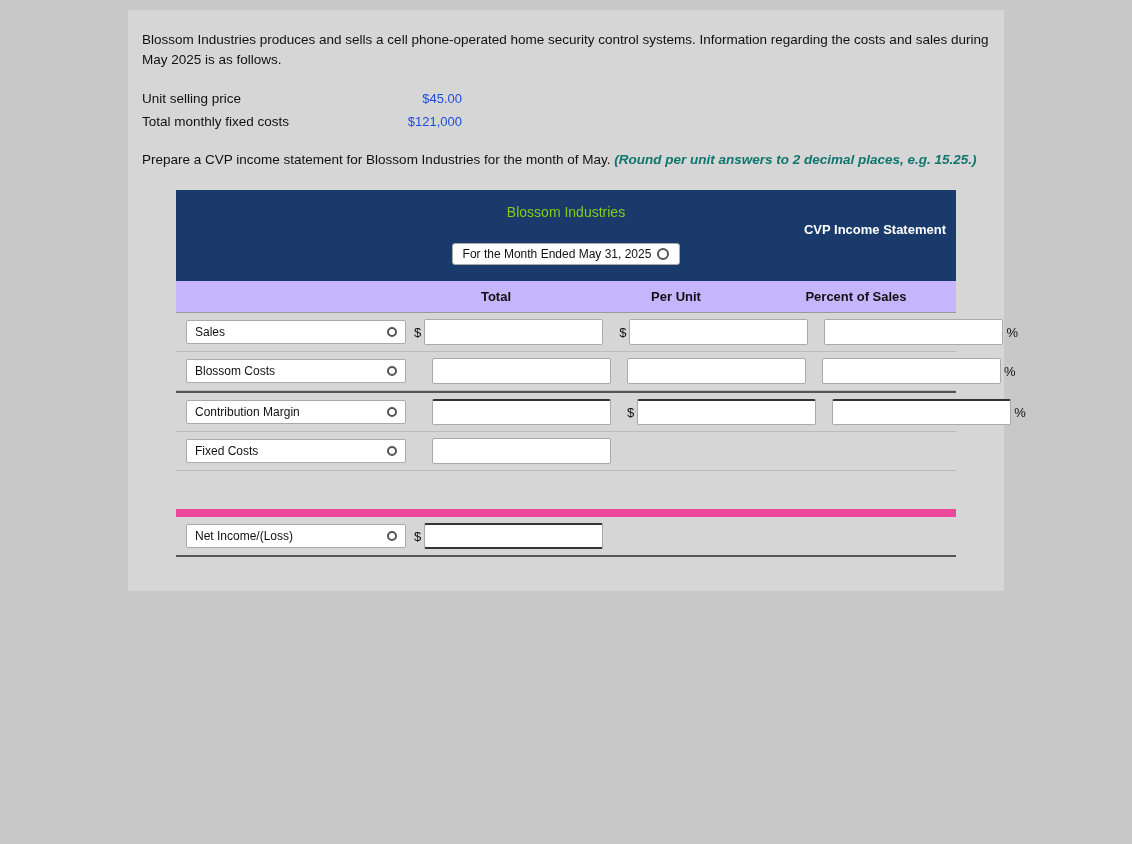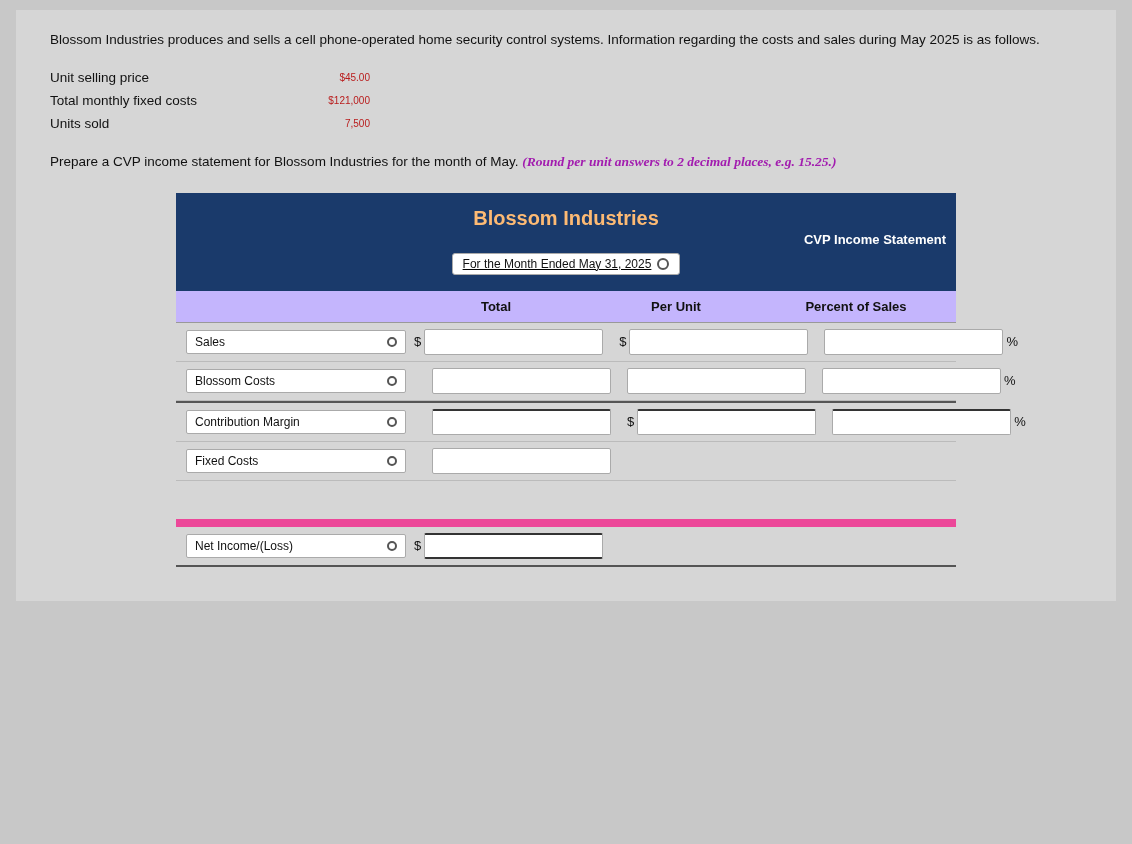--- a/index.html
+++ b/index.html
@@ -8,22 +8,22 @@
       font-size: 14px;
       background: #c8c8c8;
       display: flex;
       justify-content: center;
       align-items: flex-start;
       min-height: 844px;
       padding: 10px;
     }
     .page {
       background: #d6d6d6;
-      width: 1100px;
-      padding: 20px 34px;
+      width: 876px;
+      padding: 20px 14px;
     }
     .intro-text {
       font-size: 13.5px;
       line-height: 1.5;
       margin-bottom: 20px;
       color: #111;
     }
     .info-table {
       margin-bottom: 20px;
     }
@@ -31,66 +31,64 @@
       display: flex;
       align-items: center;
       margin-bottom: 8px;
     }
     .info-label {
       width: 200px;
       font-size: 13.5px;
       color: #111;
     }
     .info-value {
-      font-size: 10px;
-      color: #b91c1c;
+      font-size: 13px;
+      color: #1d4ed8;
       width: 120px;
       text-align: right;
     }
     .instruction {
       font-size: 13.5px;
       line-height: 1.6;
       margin-bottom: 20px;
       color: #111;
     }
     .instruction strong {
-      color: #a21caf;
+      color: #0f766e;
       font-style: italic;
-      font-family: Liberation Serif, serif;
     }
     .cvp-container {
       background: #1a3a6b;
       border-radius: 2px;
       padding: 0;
       width: 780px;
       margin: 0 auto;
     }
     .cvp-header {
       background: #1a3a6b;
       text-align: center;
       padding: 14px 10px 6px 10px;
     }
     .cvp-title {
-      color: #fdba74;
-      font-size: 20px;
-      font-weight: bold;
+      color: #84cc16;
+      font-size: 14px;
+      font-weight: normal;
     }
     .cvp-subtitle {
       color: #fff;
       font-size: 13px;
       font-weight: bold;
       margin-top: 2px;
       text-align: right;
     }
     .cvp-period-row {
       display: flex;
       justify-content: center;
       align-items: flex-start;
       padding: 6px 0 10px 0;
-      text-decoration: underline;
     }
     .cvp-period-box {
       background: #fff;
       border: 1px solid #aaa;
       border-radius: 3px;
       padding: 3px 10px;
       font-size: 12px;
       color: #111;
       display: flex;
       align-items: center;
@@ -191,24 +189,20 @@
 
   <div class="info-table">
     <div class="info-row">
       <span class="info-label">Unit selling price</span>
       <span class="info-value">$45.00</span>
     </div>
     <div class="info-row">
       <span class="info-label">Total monthly fixed costs</span>
       <span class="info-value">$121,000</span>
     </div>
-    <div class="info-row">
-      <span class="info-label">Units sold</span>
-      <span class="info-value" style="text-align:right; padding-right: 0;">7,500</span>
-    </div>
   </div>
 
   <p class="instruction">
     <span>Prepare a CVP income statement for Blossom Industries for the month of May. </span><strong>(Round per unit answers to 2 decimal places, e.g. 15.25.)</strong>
   </p>
 
   <div class="cvp-container">
     <div class="cvp-header">
       <div class="cvp-title">Blossom Industries</div>
       <div class="cvp-subtitle">CVP Income Statement</div>

